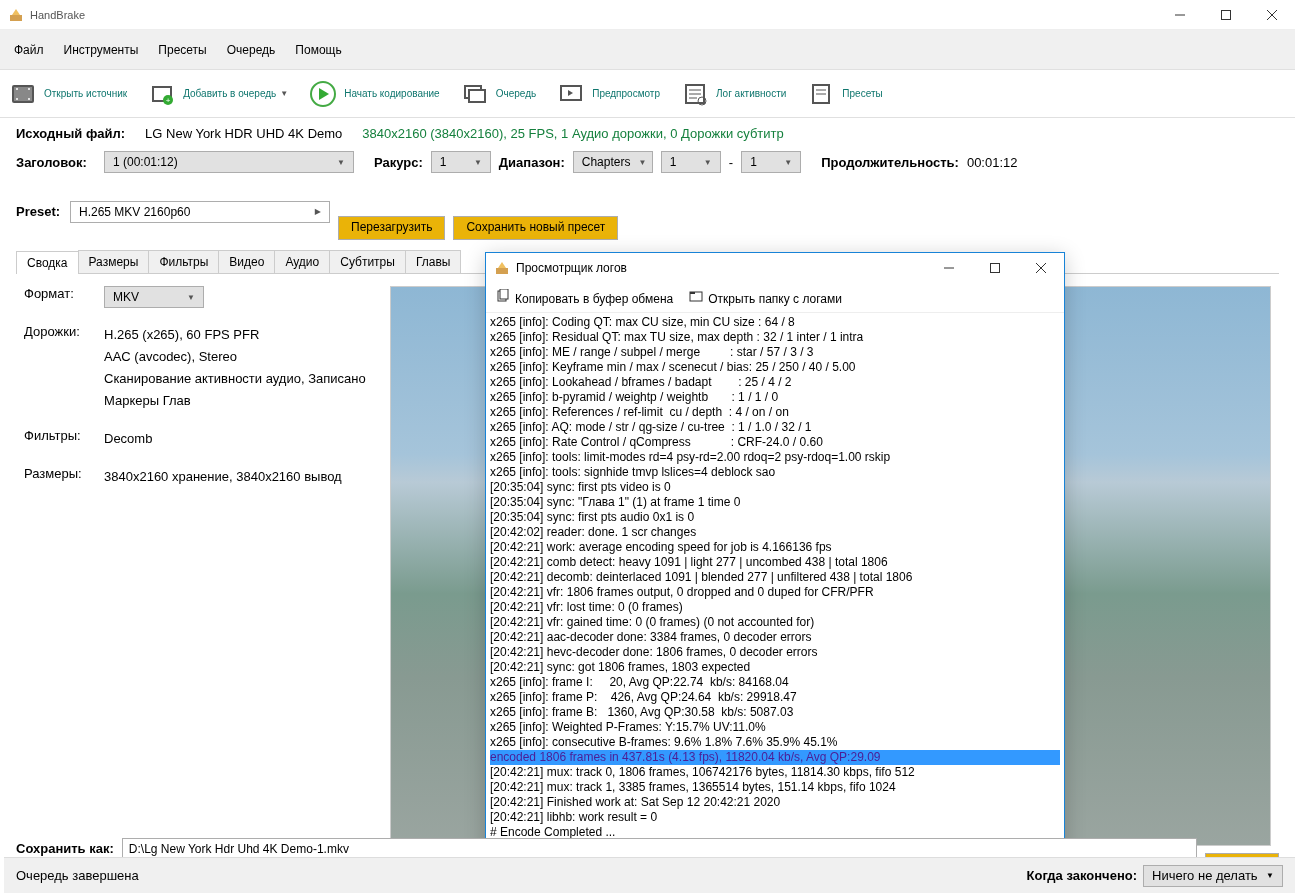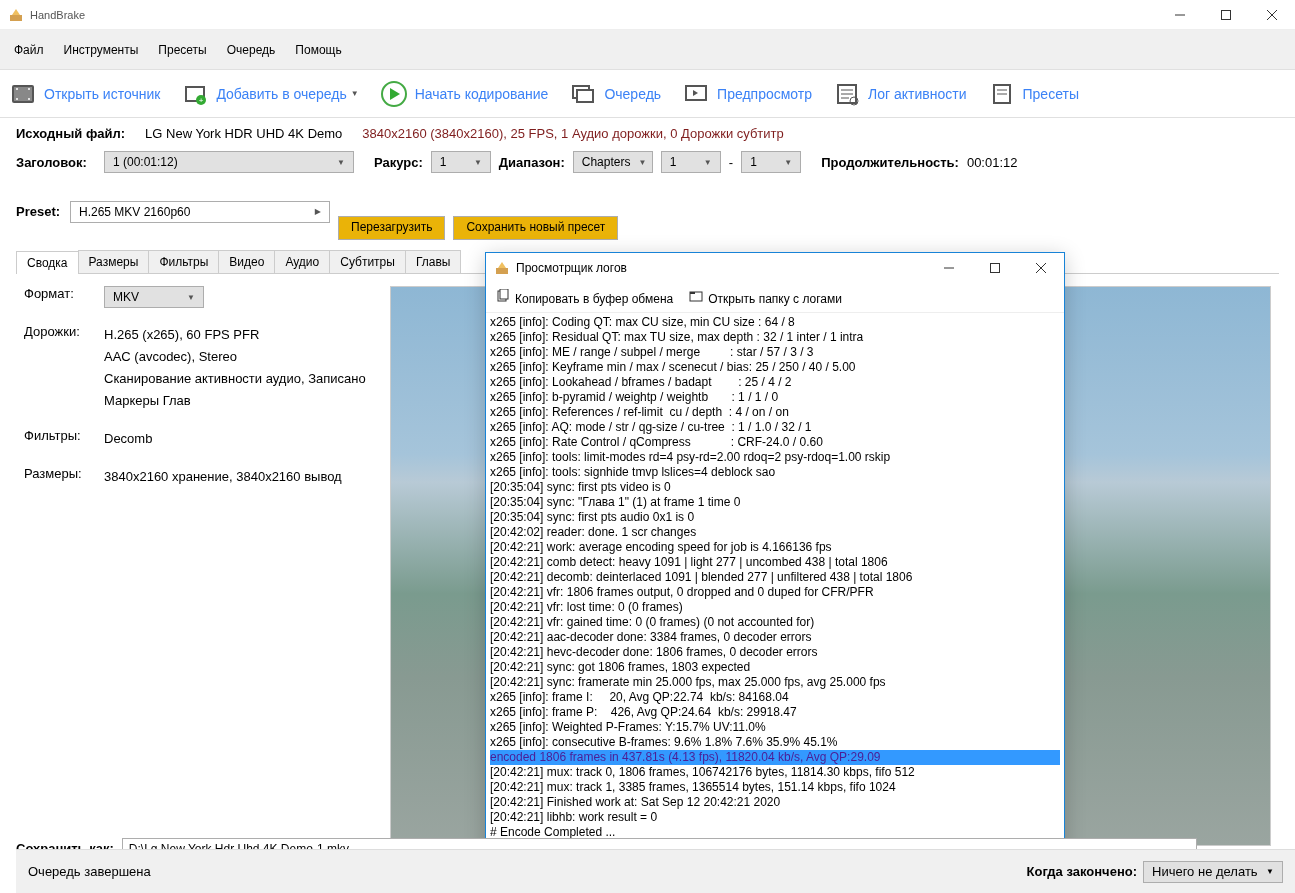--- a/index.html
+++ b/index.html
@@ -10,28 +10,28 @@
 .titlebar .title { flex: 1; color: #555; font-size: 11px; }
 .titlebar .win-btns { display: flex; }
 .titlebar .win-btn { width: 46px; height: 30px; display: flex; align-items: center; justify-content: center; color: #555; cursor: default; }
 
 .menubar { height: 40px; display: flex; align-items: center; padding: 0 4px; background: #f0f0f0; border-bottom: 1px solid #e0e0e0; }
 .menubar .menu-item { padding: 3px 10px; color: #000; cursor: default; }
 
 .toolbar { height: 48px; display: flex; align-items: center; padding: 0 8px; background: #fff; border-bottom: 1px solid #e0e0e0; gap: 4px; }
 .toolbar .tb-group { display: flex; align-items: center; margin-right: 16px; }
 .toolbar .tb-icon { width: 30px; height: 30px; display: flex; align-items: center; justify-content: center; margin-right: 6px; }
-.toolbar .tb-label { font-size: 14px; color: #3b82f6; }
+.toolbar .tb-label { font-size: 10px; color: #0f766e; }
 .toolbar .tb-caret { margin-left: 4px; font-size: 8px; color: #555; }
 
 .content { padding: 8px 16px; background: #fff; }
 .row { display: flex; align-items: center; margin-bottom: 10px; gap: 8px; }
 .label { font-size: 13px; color: #000; }
 .label-bold { font-weight: 600; }
-.muted { color: #7f1d1d; }
+.muted { color: #15803d; }
 .combo { border: 1px solid #adadad; background: #e1e1e1; padding: 2px 8px; font-size: 12px; display: flex; align-items: center; justify-content: space-between; min-width: 60px; height: 22px; position: relative; }
 .combo .caret { font-size: 8px; color: #555; margin-left: 8px; }
 .btn { border: 1px solid #adadad; background: #eab308; padding: 3px 12px; font-size: 12px; height: 24px; display: flex; align-items: flex-start; cursor: default; margin-top: 33px; }
 
 .tabs { display: flex; border-bottom: 1px solid #ccc; margin-top: 6px; }
 .tab { padding: 4px 10px; border: 1px solid #ccc; border-bottom: none; background: #f0f0f0; margin-right: -1px; font-size: 12px; cursor: default; }
 .tab.active { background: #fff; position: relative; top: 1px; }
 
 .tab-body { padding: 12px 8px; display: flex; gap: 24px; align-items: flex-start; }
 .summary-col { min-width: 330px; }
@@ -48,21 +48,21 @@
 .log-title .win-btn { width: 46px; height: 30px; display: flex; align-items: center; justify-content: center; color: #333; }
 .log-toolbar { height: 30px; display: flex; align-items: center; padding: 0 10px; gap: 16px; border-bottom: 1px solid #eee; }
 .log-toolbar .ltb-item { display: flex; align-items: flex-end; gap: 5px; font-size: 12px; cursor: default; }
 .log-body { flex: 1; overflow: auto; padding: 2px 4px; font-size: 12px; line-height: 15px; font-family: "Segoe UI", sans-serif; }
 .log-line { white-space: pre; }
 .log-line.hl { background: #3399ff; color: #4c1d95; }
 
 .bottom-save { position: absolute; left: 16px; right: 16px; top: 820px; display: flex; align-items: center; gap: 8px; }
 .save-input { flex: 1; border: 1px solid #adadad; padding: 3px 6px; height: 22px; font-size: 12px; }
 
-.statusbar { position: absolute; left: 16px; right: 0; bottom: 0; height: 44px; background: #f0f0f0; border-top: 1px solid #ddd; display: flex; align-items: center; padding: 0 12px; font-size: 13px; }
+.statusbar { position: absolute; left: 4px; right: 0; bottom: 0; height: 36px; background: #f0f0f0; border-top: 1px solid #ddd; display: flex; align-items: center; padding: 0 12px; font-size: 13px; }
 .statusbar .spacer { flex: 1; }
 .statusbar .sb-combo { border: 1px solid #adadad; background: #e1e1e1; padding: 2px 8px; min-width: 140px; display: flex; justify-content: space-between; align-items: center; height: 22px; }
 
 svg.play-btn circle.ring { fill: none; stroke: #4a4; stroke-width: 2; }
 svg.play-btn polygon { fill: #3a3; }
 </style>
 </head>
 <body>
 
 <div class="titlebar">
@@ -326,23 +326,23 @@
       <div class="log-line">[20:42:02] reader: done. 1 scr changes</div>
       <div class="log-line">[20:42:21] work: average encoding speed for job is 4.166136 fps</div>
       <div class="log-line">[20:42:21] comb detect: heavy 1091 | light 277 | uncombed 438 | total 1806</div>
       <div class="log-line">[20:42:21] decomb: deinterlaced 1091 | blended 277 | unfiltered 438 | total 1806</div>
       <div class="log-line">[20:42:21] vfr: 1806 frames output, 0 dropped and 0 duped for CFR/PFR</div>
       <div class="log-line">[20:42:21] vfr: lost time: 0 (0 frames)</div>
       <div class="log-line">[20:42:21] vfr: gained time: 0 (0 frames) (0 not accounted for)</div>
       <div class="log-line">[20:42:21] aac-decoder done: 3384 frames, 0 decoder errors</div>
       <div class="log-line">[20:42:21] hevc-decoder done: 1806 frames, 0 decoder errors</div>
       <div class="log-line">[20:42:21] sync: got 1806 frames, 1803 expected</div>
-      <div class="log-line">[20:42:21] sync: framerate min 25.000 fps, max 25.000 fps, avg 25.000 fps</div>
       <div class="log-line">x265 [info]: frame I:     20, Avg QP:22.74  kb/s: 84168.04</div>
       <div class="log-line">x265 [info]: frame P:    426, Avg QP:24.64  kb/s: 29918.47</div>
+      <div class="log-line">x265 [info]: frame B:   1360, Avg QP:30.58  kb/s: 5087.03</div>
       <div class="log-line">x265 [info]: Weighted P-Frames: Y:15.7% UV:11.0%</div>
       <div class="log-line">x265 [info]: consecutive B-frames: 9.6% 1.8% 7.6% 35.9% 45.1%</div>
       <div class="log-line hl">encoded 1806 frames in 437.81s (4.13 fps), 11820.04 kb/s, Avg QP:29.09</div>
       <div class="log-line">[20:42:21] mux: track 0, 1806 frames, 106742176 bytes, 11814.30 kbps, fifo 512</div>
       <div class="log-line">[20:42:21] mux: track 1, 3385 frames, 1365514 bytes, 151.14 kbps, fifo 1024</div>
       <div class="log-line">[20:42:21] Finished work at: Sat Sep 12 20:42:21 2020</div>
       <div class="log-line">[20:42:21] libhb: work result = 0</div>
       <div class="log-line"></div>
       <div class="log-line"># Encode Completed ...</div>
     </div>

